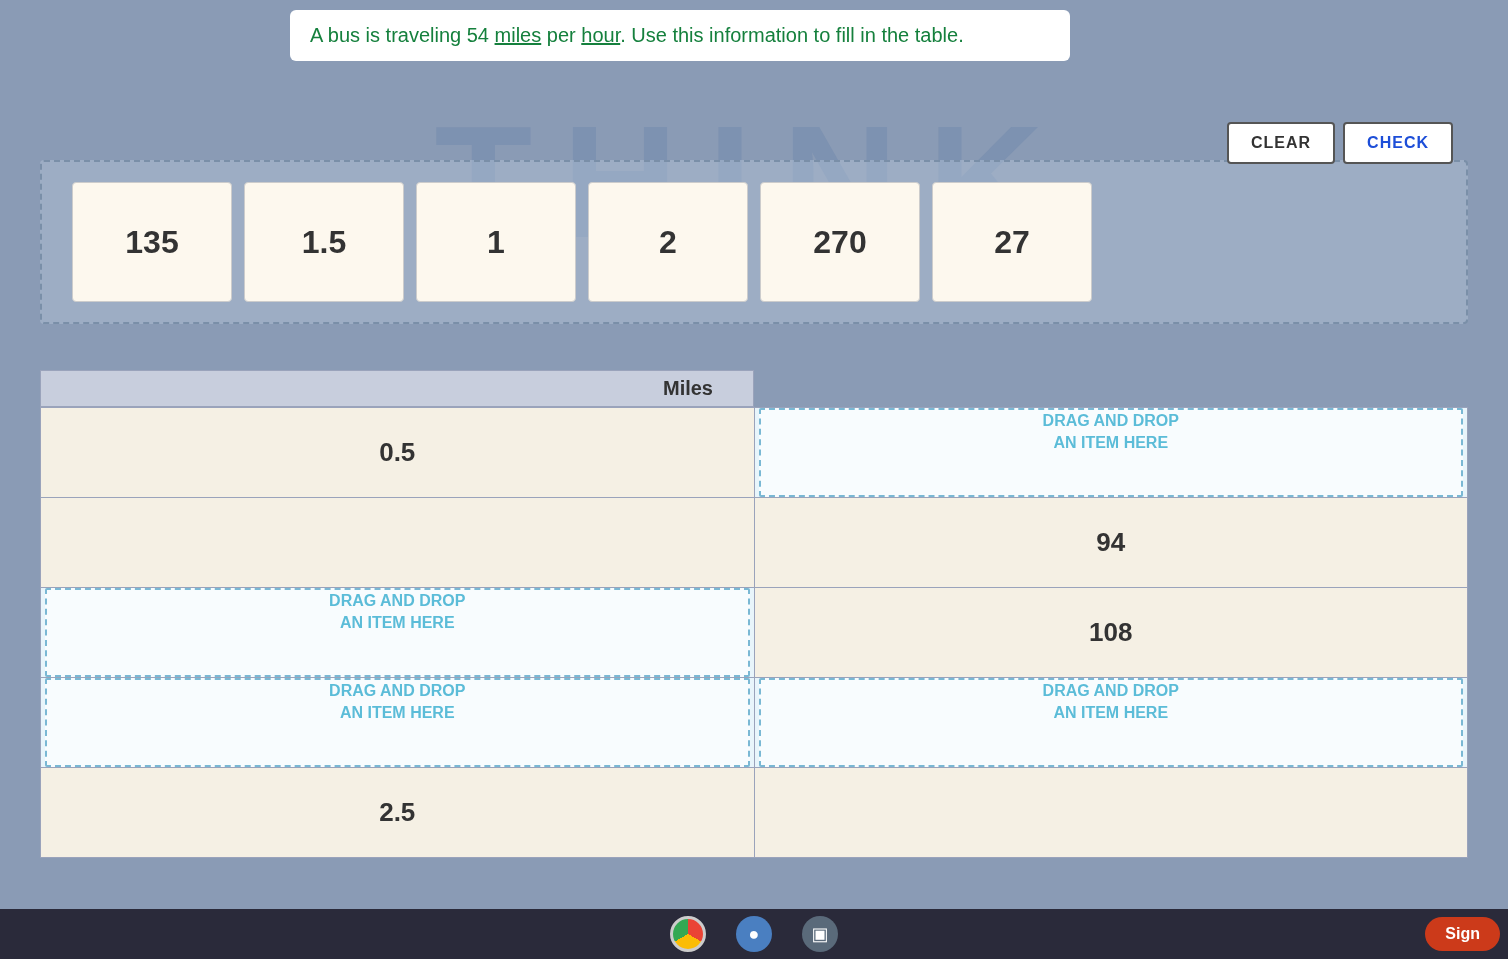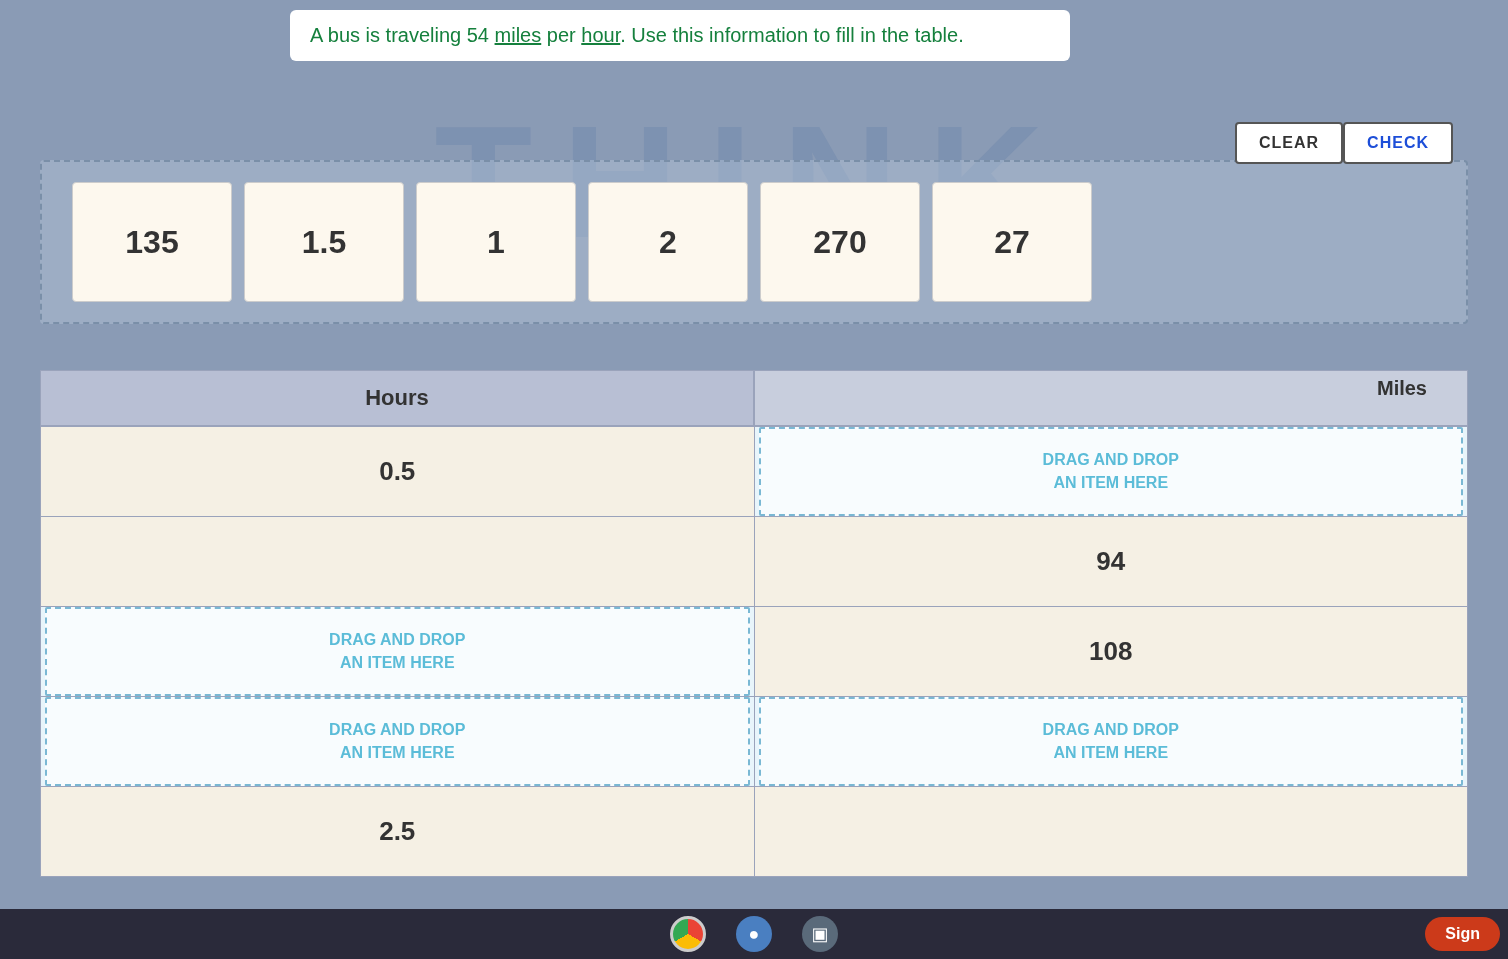--- a/index.html
+++ b/index.html
@@ -43,20 +43,21 @@
       z-index: 10;
     }
     .instruction-bar u { text-decoration: underline; }
 
     
     .top-buttons {
       position: absolute;
       top: 122px;
       right: 55px;
       display: flex;
+      gap: 8px;
       z-index: 20;
       margin-left: 25px;
     }
     .btn-clear, .btn-check {
       border: 2px solid #555;
       background: white;
       font-size: 16px;
       font-weight: bold;
       padding: 10px 22px;
       border-radius: 4px;
@@ -123,21 +124,20 @@
       display: flex;
       align-items: center;
       justify-content: center;
       height: 100%;
       font-size: 26px;
       font-weight: bold;
       color: #333;
     }
     .cell-drop {
       display: flex;
-      align-items: center;
       justify-content: center;
       height: 100%;
       border: 2px dashed #7ab8d4;
       margin: 4px;
       border-radius: 2px;
       background: rgba(255,255,255,0.7);
     }
     .drop-text {
       text-align: center;
       font-size: 16px;
@@ -233,21 +233,20 @@
   <div class="drag-tile">1.5</div>
   <div class="drag-tile">1</div>
   <div class="drag-tile">2</div>
   <div class="drag-tile">270</div>
   <div class="drag-tile">27</div>
 </div>
 
 <div class="table-area">
 
   <div class="headers-row">
-    <div class="header-cell">Hours</div>
     <div style="width:50%; border: 1px solid #9aa3bb; background: #c8cedd;">
       <div class="miles-top-label">Miles</div>
     </div>
   </div>
 
   <table class="data-table">
 
     <tbody>
         <tr>
       <td style="background:#f5f0e4;">

